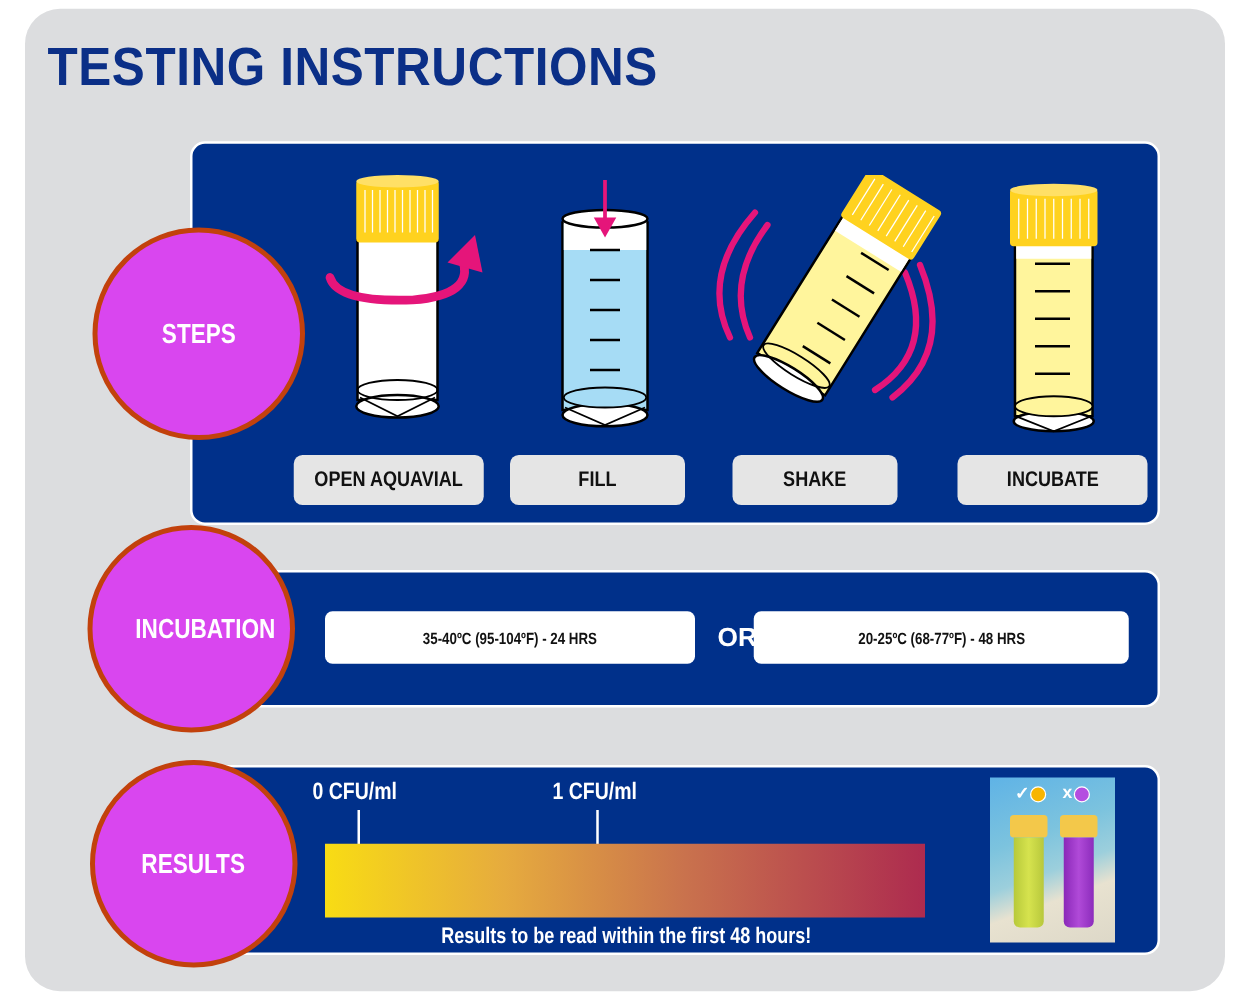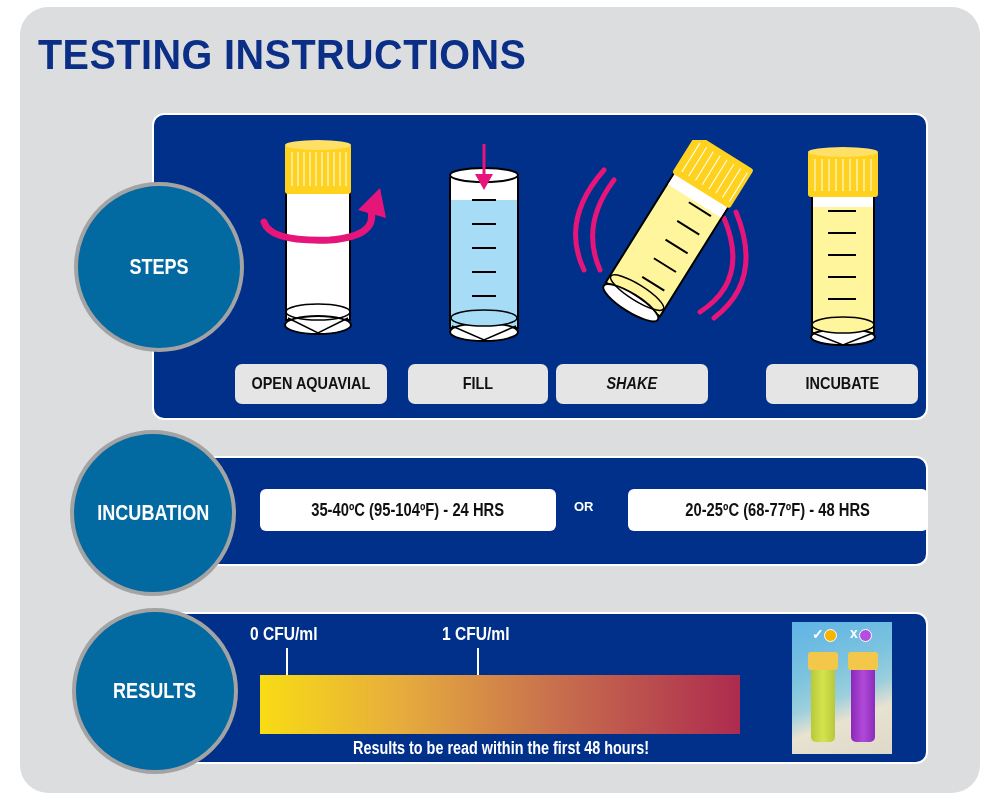--- a/index.html
+++ b/index.html
@@ -1,26 +1,26 @@
 <!DOCTYPE html>
 <html><head>
 <meta charset="utf-8">
 <style>
   html,body{margin:0;padding:0;background:#fff;}
   body{width:1000px;height:800px;position:relative;overflow:hidden;font-family:"Liberation Sans",sans-serif;}
   .card{position:absolute;left:20px;top:7px;width:960px;height:786px;background:#dcdddf;border-radius:28px;}
   .title{position:absolute;left:38px;top:30px;font-size:43px;font-weight:bold;color:#0b2f87;letter-spacing:0.5px;transform:scaleX(0.92);transform-origin:left;}
   .panel{position:absolute;background:#00308a;border:2px solid #fff;border-radius:12px;}
-  .circle{position:absolute;background:#0369a1;border:4px solid #a3a3a3;border-radius:50%;display:flex;align-items:center;justify-content:center;color:#fff;font-weight:bold;font-size:22px;box-sizing:border-box;}
+  .circle{position:absolute;background:#d946ef;border:4px solid #c2410c;border-radius:50%;display:flex;align-items:center;justify-content:center;color:#fff;font-weight:bold;font-size:22px;box-sizing:border-box;}
   .circle span{transform:scaleX(0.82);display:inline-block;}
   .ylabel{position:absolute;top:364px;height:40px;background:#e5e5e5;border-radius:7px;display:flex;align-items:center;justify-content:center;font-weight:bold;font-size:17px;color:#111;}
   .ylabel span{transform:scaleX(0.85);display:inline-block;}
-  .wbox{position:absolute;top:489px;height:42px;background:#fff;border-radius:6px;display:flex;align-items:center;justify-content:center;font-weight:bold;font-size:18px;color:#111;}
+  .wbox{position:absolute;top:489px;height:42px;background:#fff;border-radius:6px;display:flex;align-items:center;justify-content:center;font-weight:bold;font-size:13px;color:#111;}
   .wbox span{transform:scaleX(0.82);display:inline-block;white-space:nowrap;}
-  .or{position:absolute;left:574px;top:499px;color:#fff;font-weight:bold;font-size:13px;}
+  .or{position:absolute;left:574px;top:499px;color:#fff;font-weight:bold;font-size:21px;}
   .tick-label{position:absolute;color:#fff;font-weight:bold;font-size:19px;white-space:nowrap;transform:scaleX(0.82);transform-origin:left;}
   .tick{position:absolute;width:2px;background:#fff;}
   .bar{position:absolute;left:260px;top:675px;width:480px;height:59px;background:linear-gradient(90deg,#f8dc14 0%,#e6ab3e 30%,#c9724d 60%,#ad2b4f 100%);}
   .note{position:absolute;left:353px;top:738px;color:#fff;font-weight:bold;font-size:18px;white-space:nowrap;transform:scaleX(0.8);transform-origin:left;}
   .photo{position:absolute;left:792px;top:622px;width:100px;height:132px;background:linear-gradient(160deg,#5fb3e6 0%,#7cc3de 35%,#9ccfdc 55%,#e8e2d0 70%,#ddd8c8 100%);overflow:hidden;}
 </style>
 </head>
 <body>
 
 <div class="card"></div>
@@ -131,36 +131,36 @@
       <line x1="71" y1="14" x2="71" y2="46"></line>
     </g>
 </svg>
 
 <div class="ylabel" style="left:235px;width:152px;">
     <span>OPEN AQUAVIAL</span>
   </div>
 <div class="ylabel" style="left:408px;width:140px;">
     <span>FILL</span>
   </div>
-<div class="ylabel" style="left:556px;width:152px;font-style:italic;">
+<div class="ylabel" style="left:586px;width:132px;">
     <span>SHAKE</span>
   </div>
 <div class="ylabel" style="left:766px;width:152px;">
     <span>INCUBATE</span>
   </div>
 
 <div class="panel" style="left:150px;top:456px;width:774px;height:106px;"></div>
-<div class="circle" style="left:70px;top:430px;width:166px;height:166px;">
+<div class="circle" style="left:70px;top:420px;width:166px;height:166px;justify-content:flex-end;">
     <span>INCUBATION</span>
   </div>
 <div class="wbox" style="left:260px;width:296px;">
     <span>35-40ºC (95-104ºF) - 24 HRS</span>
   </div>
 <div class="or">OR</div>
-<div class="wbox" style="left:628px;width:300px;">
+<div class="wbox" style="left:603px;width:300px;">
     <span>20-25ºC (68-77ºF) - 48 HRS</span>
   </div>
 
 <div class="panel" style="left:150px;top:612px;width:774px;height:148px;"></div>
 <div class="circle" style="left:72px;top:608px;width:166px;height:166px;text-align:right;">
     <span>RESULTS</span>
   </div>
 
 <div class="tick-label" style="left:250px;top:623px;">0 CFU/ml</div>
 <div class="tick" style="left:286px;top:648px;height:28px;"></div>

